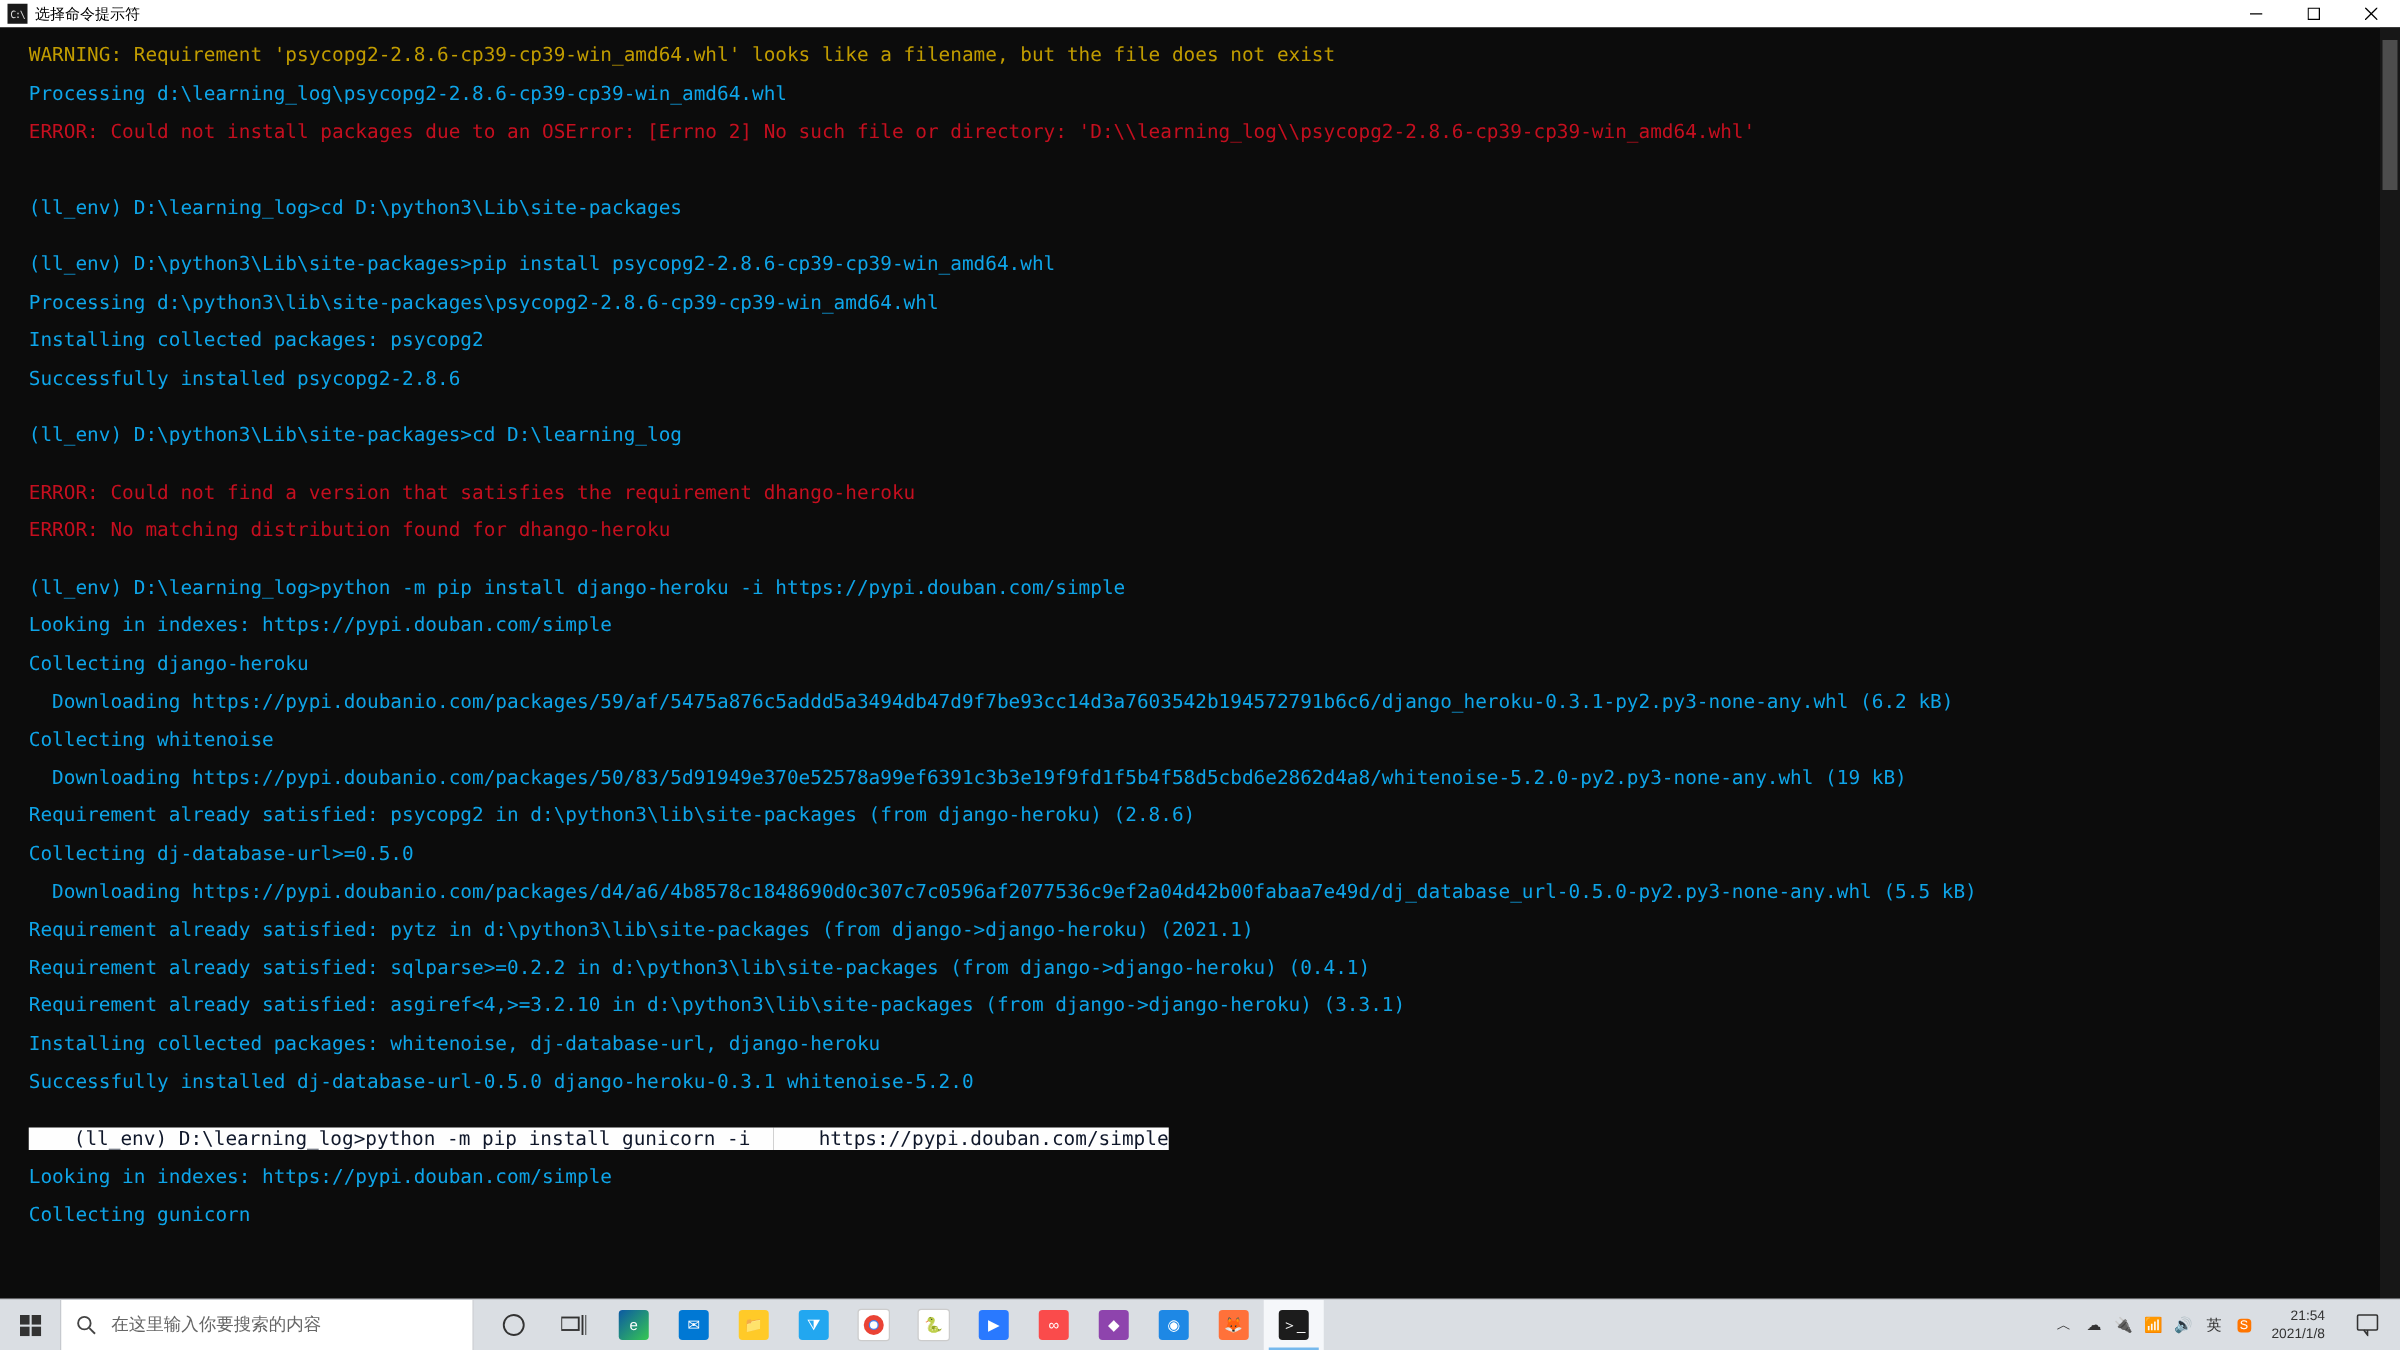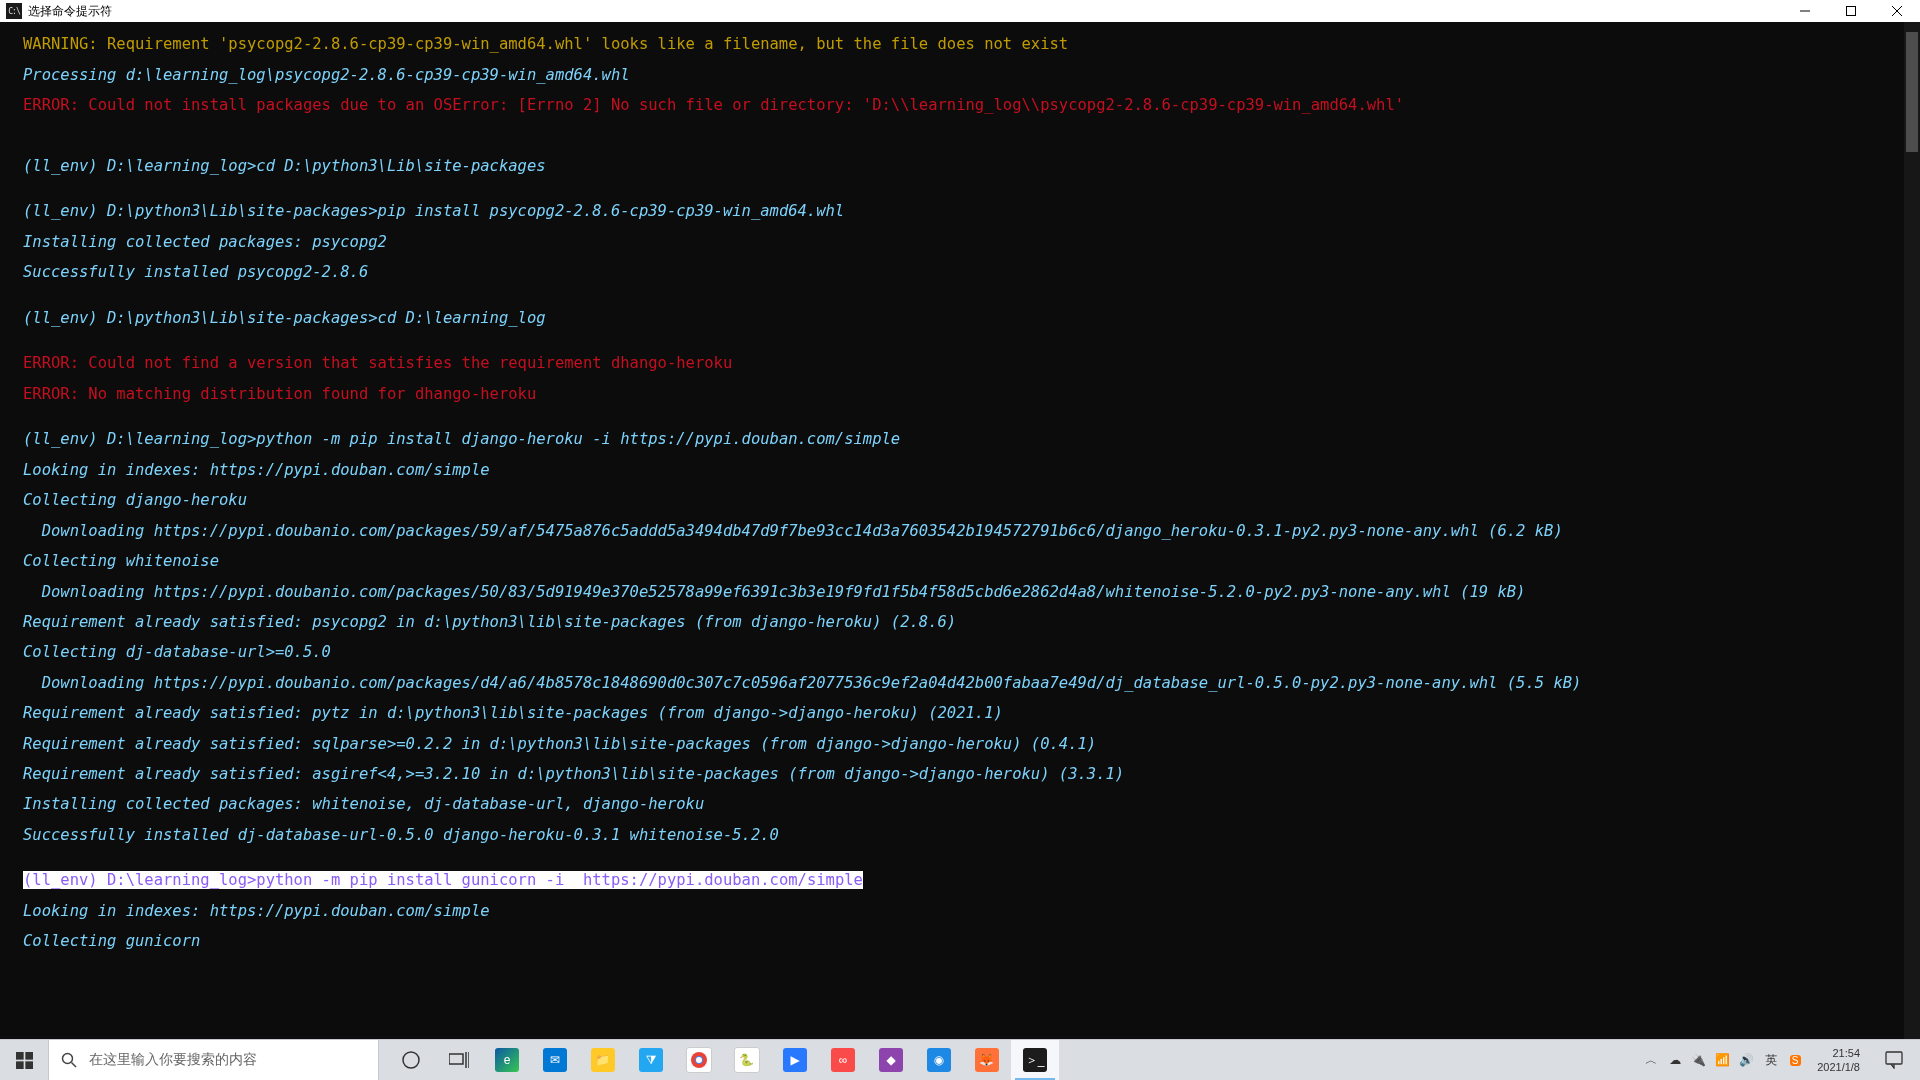--- a/index.html
+++ b/index.html
@@ -65,22 +65,22 @@
   }
   .terminal .scrollbar .thumb {
     position: absolute;
     left: 2px; right: 2px;
     top: 10px; height: 120px;
     background: #4d4d4d;
   }
   .line { display: block; margin-left: 21px; }
   .c-warn { color: #c19c00; }
   .c-err  { color: #c50f1f; }
-  .c-def  { color: #7dd3fc; font-style: italic; }
-  .hl     { background: #fefefe; color: #8b5cf6; }
+  .c-def  { color: #0ea5e9; }
+  .hl     { background: #fefefe; color: #0f172a; padding-left: 36px; }
 
   
   .taskbar {
     position: absolute;
     left: 0; right: 0; bottom: 0;
     height: 40px;
     background: #dadee3;
     display: flex;
     align-items: center;
     font-family: "Microsoft YaHei","Segoe UI", sans-serif;
@@ -168,20 +168,21 @@
 
   <div class="terminal">
 <span class="line c-warn">WARNING: Requirement 'psycopg2-2.8.6-cp39-cp39-win_amd64.whl' looks like a filename, but the file does not exist</span>
 <span class="line c-def">Processing d:\learning_log\psycopg2-2.8.6-cp39-cp39-win_amd64.whl</span>
 <span class="line c-err">ERROR: Could not install packages due to an OSError: [Errno 2] No such file or directory: 'D:\\learning_log\\psycopg2-2.8.6-cp39-cp39-win_amd64.whl'</span>
 <span class="line"></span>
 <span class="line"></span>
 <span class="line c-def"><span>(ll_env) D:\learning_log&gt;</span><span>cd D:\python3\Lib\site-packages</span></span>
 <span class="line"></span>
 <span class="line c-def"><span>(ll_env) D:\python3\Lib\site-packages&gt;</span><span>pip install psycopg2-2.8.6-cp39-cp39-win_amd64.whl</span></span>
+<span class="line c-def">Processing d:\python3\lib\site-packages\psycopg2-2.8.6-cp39-cp39-win_amd64.whl</span>
 <span class="line c-def">Installing collected packages: psycopg2</span>
 <span class="line c-def">Successfully installed psycopg2-2.8.6</span>
 <span class="line"></span>
 <span class="line c-def"><span>(ll_env) D:\python3\Lib\site-packages&gt;</span><span>cd D:\learning_log</span></span>
 <span class="line"></span>
 <span class="line c-err">ERROR: Could not find a version that satisfies the requirement dhango-heroku</span>
 <span class="line c-err">ERROR: No matching distribution found for dhango-heroku</span>
 <span class="line"></span>
 <span class="line c-def"><span>(ll_env) D:\learning_log&gt;</span><span>python -m pip install django-heroku -i https://pypi.douban.com/simple</span></span>
 <span class="line c-def">Looking in indexes: https://pypi.douban.com/simple</span>

